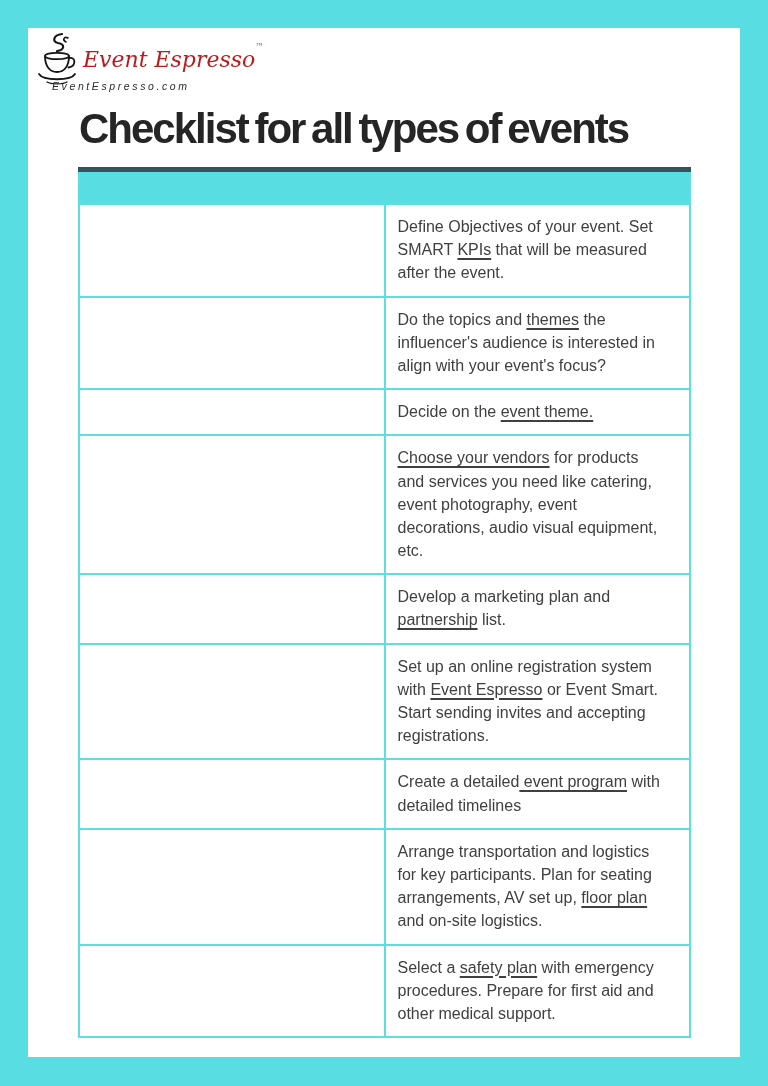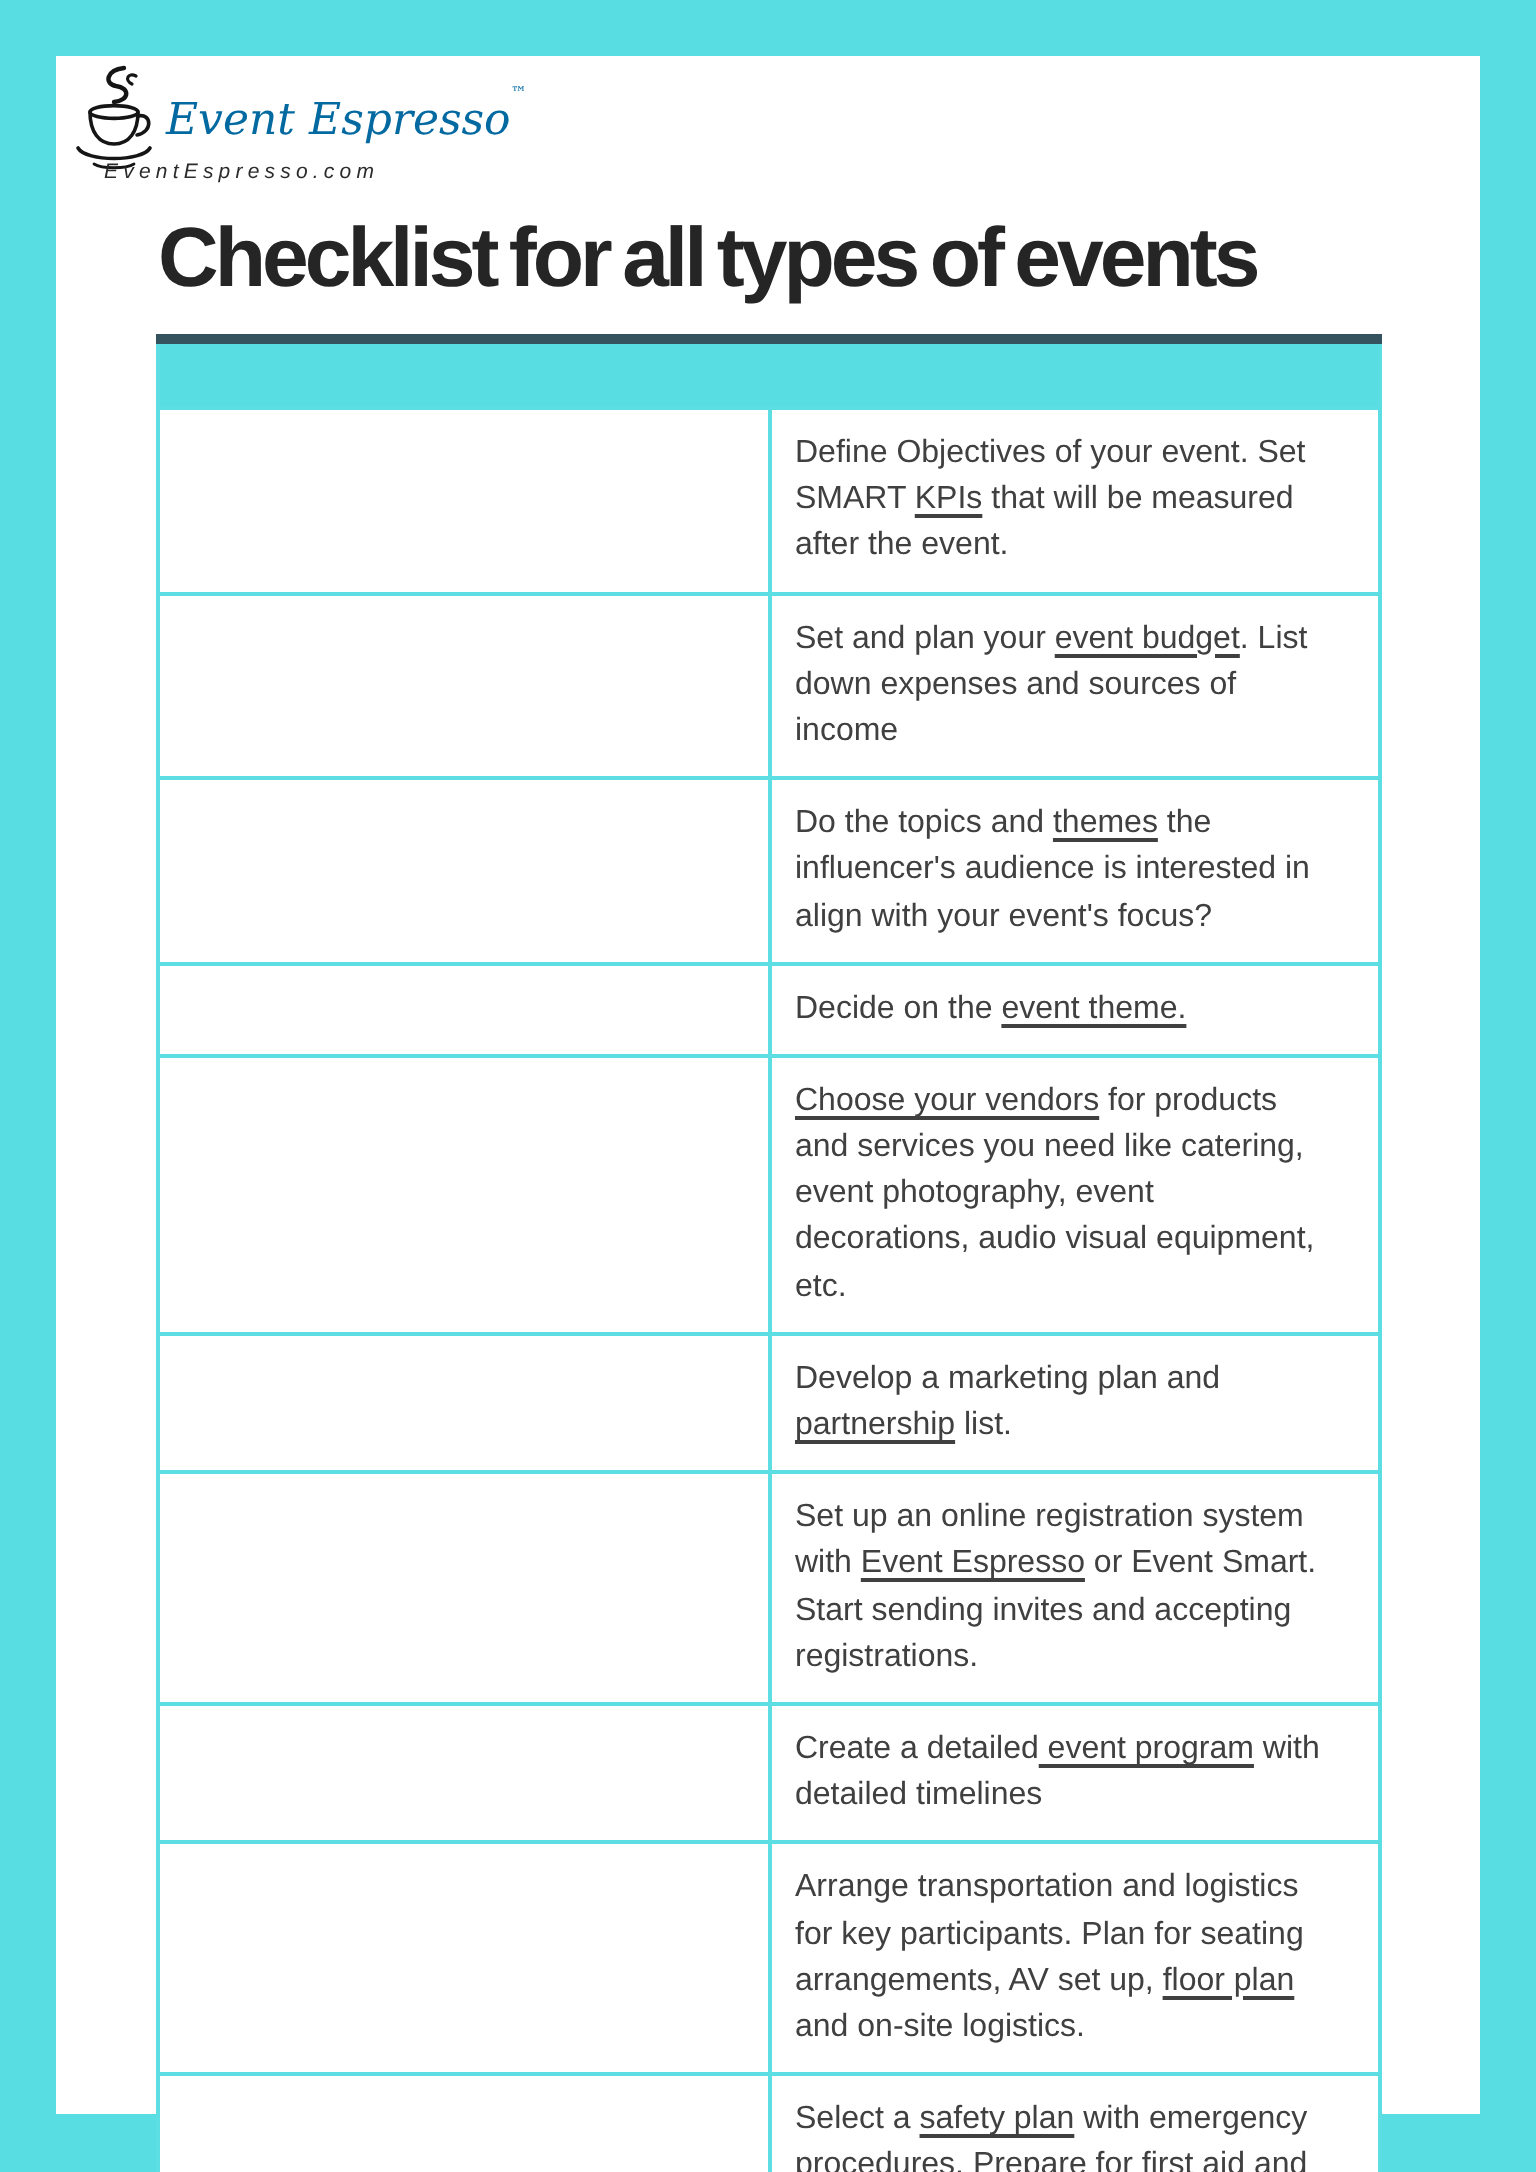--- a/index.html
+++ b/index.html
@@ -4,21 +4,21 @@
 <style>
   html,body{margin:0;padding:0;}
   body{width:768px;height:1086px;font-family:"Liberation Sans",sans-serif;}
   .frame{position:relative;width:768px;height:1086px;background:#57dde2;overflow:hidden;}
   .card{position:absolute;left:28px;top:28px;width:712px;height:1029px;background:#ffffff;}
 
   
   .logo{position:relative;height:64px;width:260px;margin:4px 0 0 7px;}
   .cup{position:absolute;left:0;top:0;}
   .brand-script{position:absolute;left:48px;top:10px;font-family:"DejaVu Serif",serif;
-    font-style:italic;font-size:22px;color:#0369a1;white-space:nowrap;}
+    font-style:italic;font-size:22px;color:#b91c1c;white-space:nowrap;}
   .tm{font-size:8px;font-style:normal;vertical-align:18px;letter-spacing:0;}
   .brand-site{position:absolute;left:17px;top:48px;font-size:10.5px;letter-spacing:2.6px;
     color:#2b2b2b;white-space:nowrap;font-style:italic;}
 
   
   .title{margin:12px 0 0 51px;font-weight:900;font-size:42px;line-height:1;
     letter-spacing:-2px;word-spacing:-3px;color:#252525;}
 
   
   .table-wrap{margin:17px 49px 0 50px;}
@@ -62,24 +62,20 @@
             <th class="hdr" colspan="2"></th>
           </tr>
         </thead>
         <tbody id="rows">
             <tr>
               <td class="check"></td>
               <td class="task"><span>Define Objectives of your event. Set SMART </span><span class="link">KPIs</span><span> that will be measured after the event.</span></td>
             </tr>
             <tr>
               <td class="check"></td>
-              <td class="task"><span>Set and plan your </span><span class="link">event budget</span><span>. List down expenses and sources of income</span></td>
-            </tr>
-            <tr>
-              <td class="check"></td>
               <td class="task"><span>Do the topics and </span><span class="link">themes</span><span> the influencer's audience is interested in align with your event's focus?</span></td>
             </tr>
             <tr>
               <td class="check"></td>
               <td class="task"><span>Decide on the </span><span class="link">event theme.</span></td>
             </tr>
             <tr>
               <td class="check"></td>
               <td class="task"><span class="link">Choose your vendors</span><span> for products and services you need like catering, event photography, event decorations, audio visual equipment, etc.</span></td>
             </tr>

